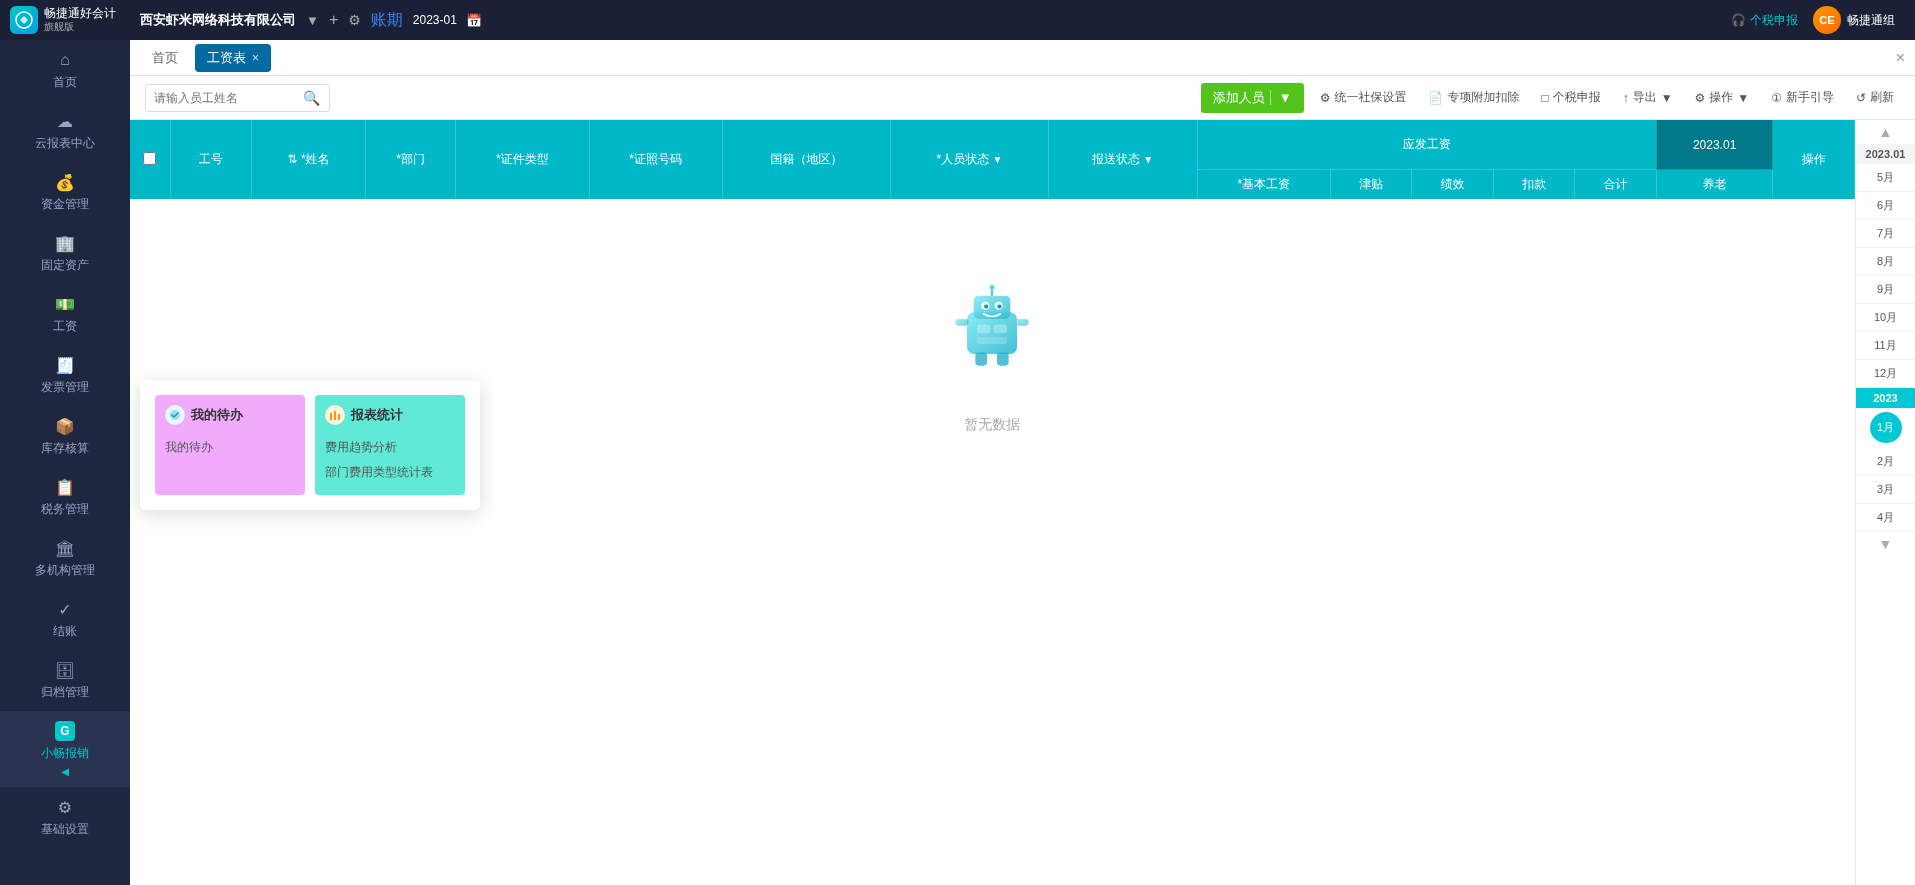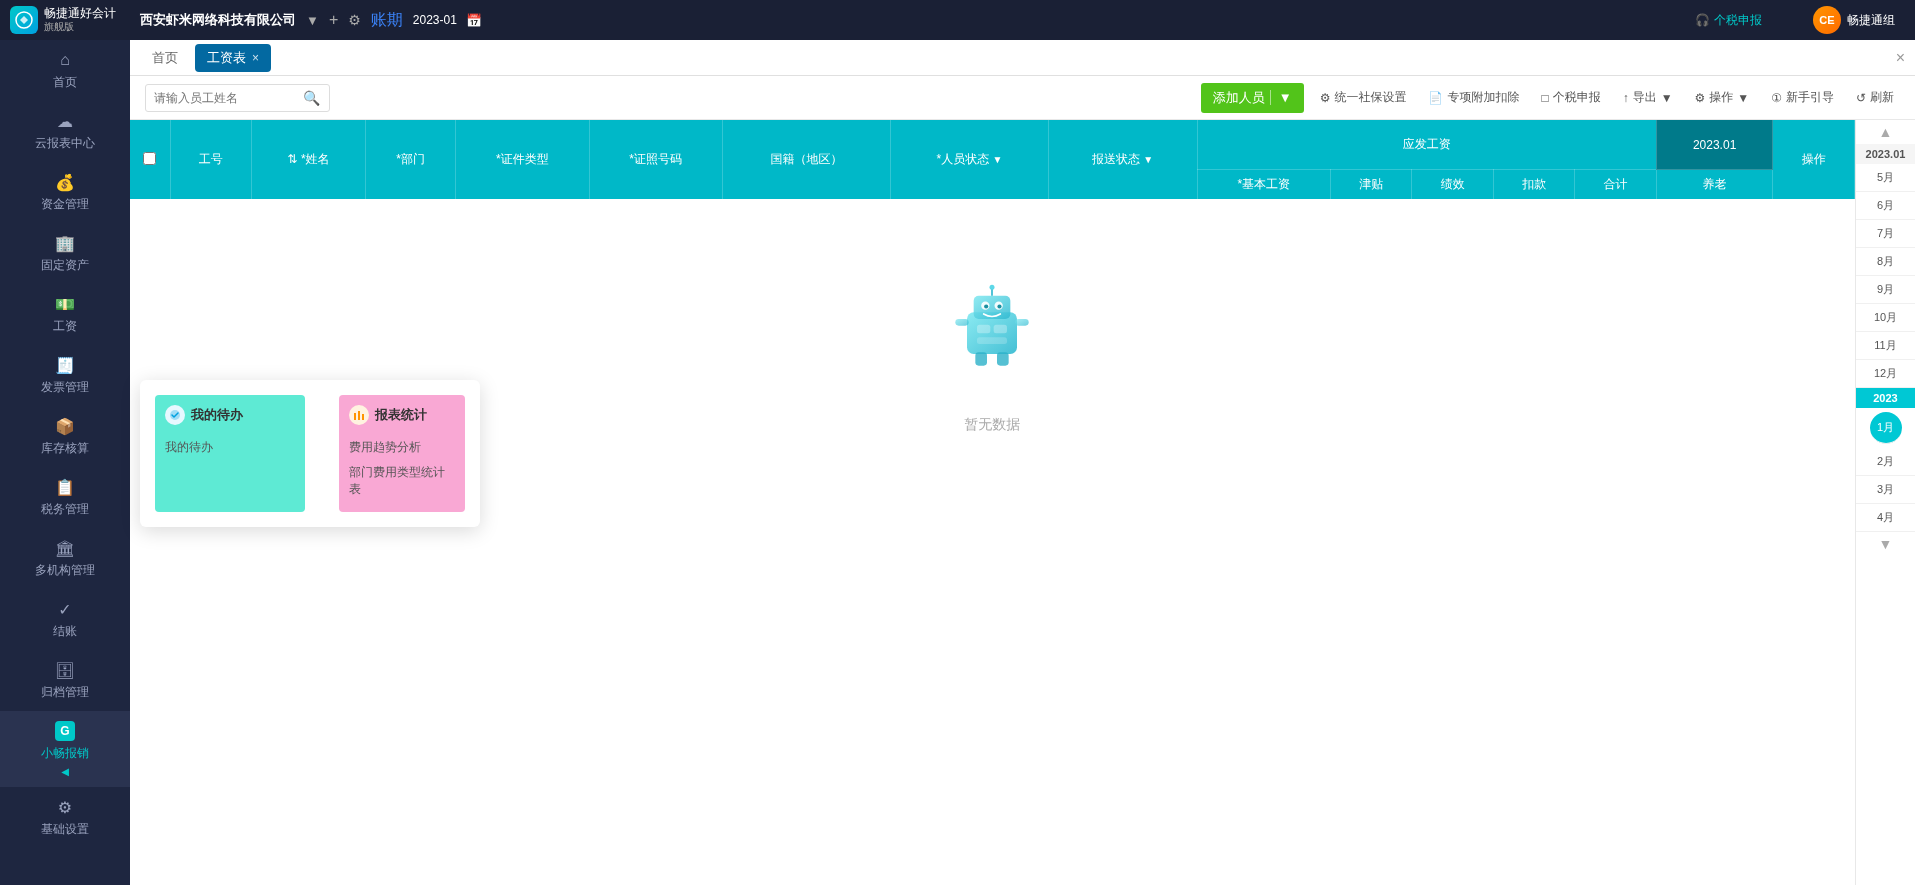--- a/index.html
+++ b/index.html
@@ -59,21 +59,20 @@
       display: flex;
       align-items: center;
       gap: 4px;
       cursor: pointer;
     }
     .user-area {
       display: flex;
       align-items: center;
       gap: 6px;
       cursor: pointer;
-      margin-left: 36px;
     }
     .user-avatar {
       width: 28px; height: 28px;
       background: linear-gradient(135deg, #ff9500, #ff6b00);
       border-radius: 50%;
       display: flex; align-items: center; justify-content: center;
       color: white; font-size: 11px; font-weight: bold;
     }
     .user-name { color: white; font-size: 12px; }
 
@@ -339,27 +338,26 @@
     }
     .popup-section-icon {
       width: 20px; height: 20px;
       background: #e8f8ff;
       border-radius: 50%;
       display: flex; align-items: center; justify-content: center;
       color: #00a0e0;
       font-size: 11px;
     }
     .popup-section {
-      background: #5eead4;
+      background: #f0abfc;
       border-radius: 4px;
       padding: 10px;
     }
     .popup-section.right-section {
-      background: #f9a8d4;
-      margin-left: 24px;
+      background: #5eead4;
     }
     .popup-link {
       display: block;
       color: #555;
       font-size: 12px;
       padding: 4px 0;
       cursor: pointer;
     }
   </style>
 </head>

